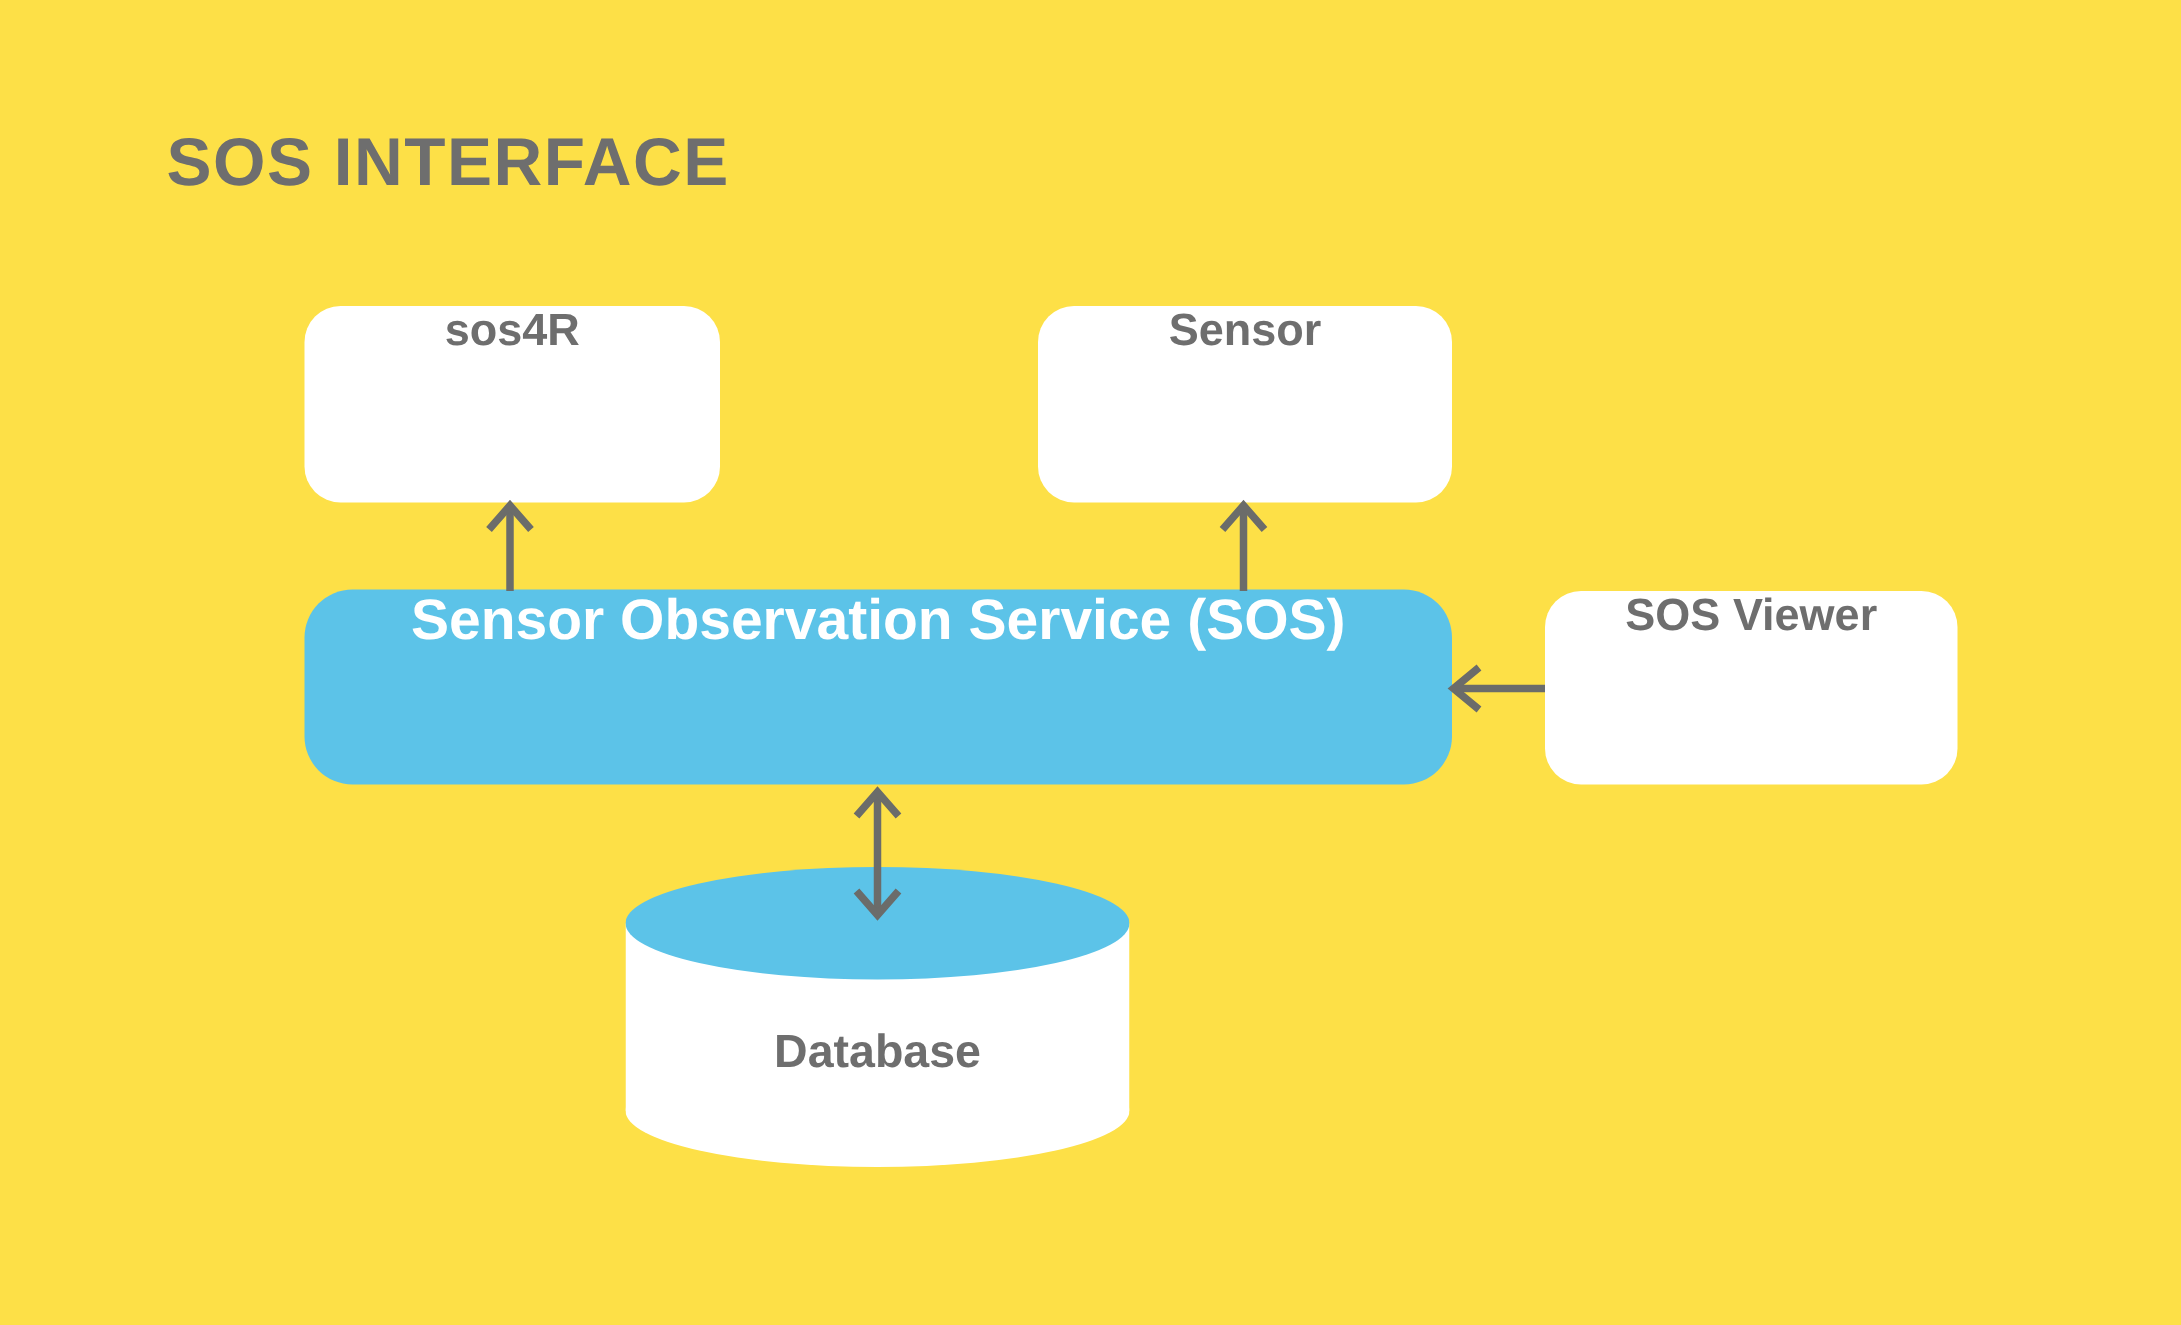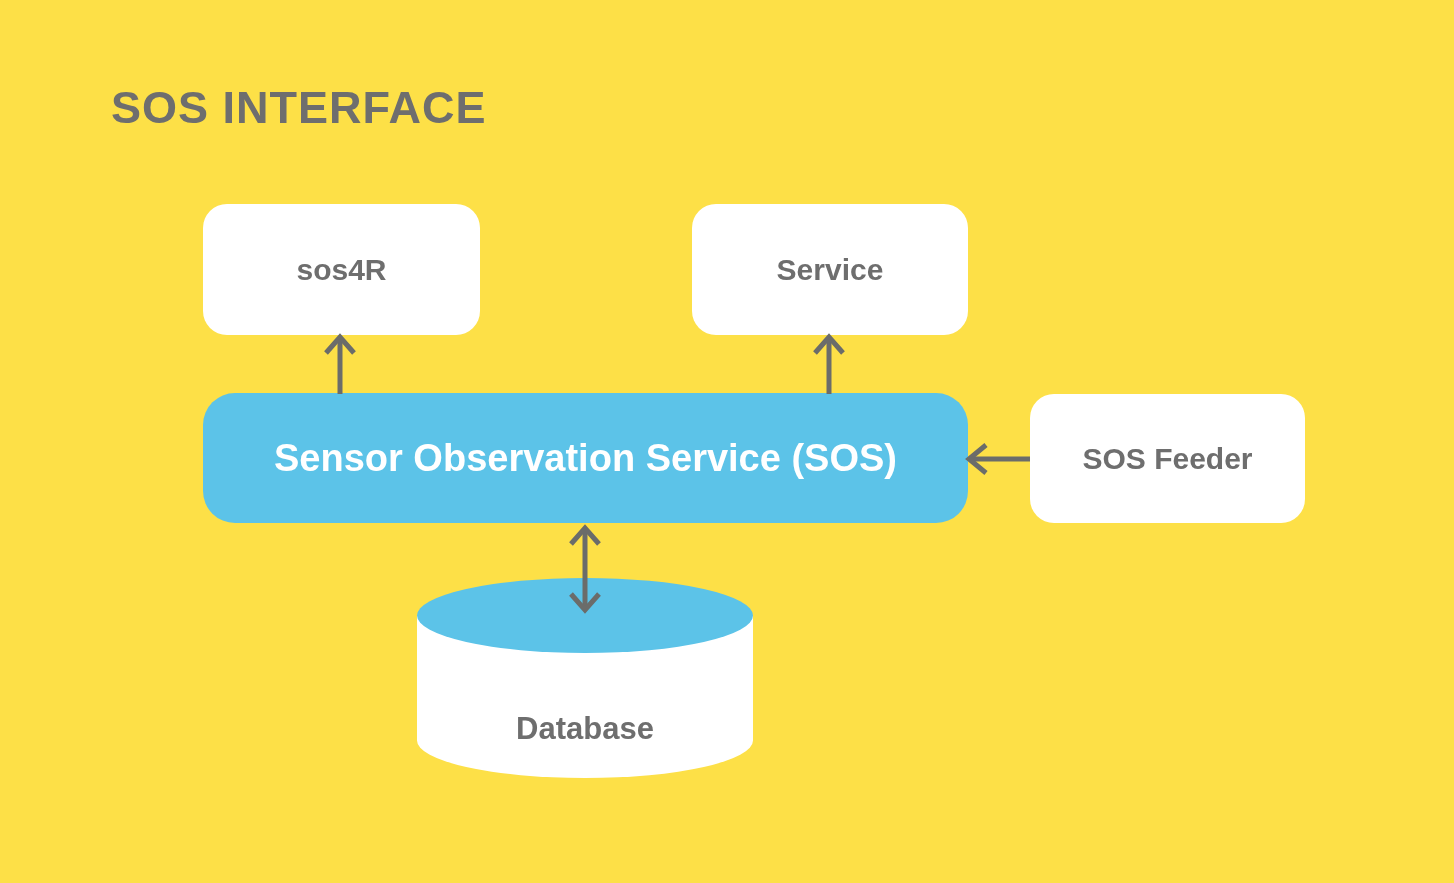--- a/index.html
+++ b/index.html
@@ -20,21 +20,21 @@
     left: 111px;
     top: 82px;
     font-size: 45px;
     font-weight: bold;
     letter-spacing: 1px;
     color: #6e6e6e;
   }
   .node {
     position: absolute;
     display: flex;
-    align-items: center;
+    align-items: flex-start;
     justify-content: center;
     box-sizing: border-box;
   }
   .node-white {
     background: #ffffff;
     border-radius: 24px;
     color: #6e6e6e;
     font-size: 30px;
     font-weight: bold;
   }
@@ -70,44 +70,43 @@
   .cylinder svg { display: block; }
   .cylinder-label {
     position: absolute;
     left: 0;
     top: 105px;
     width: 336px;
     text-align: center;
     font-size: 31px;
     font-weight: bold;
     color: #6e6e6e;
-    margin-top: 28px;
   }
 </style>
 </head>
 <body>
 
 <div class="canvas">
 
   <div class="diagram-title">SOS INTERFACE</div>
 
   <div class="node node-white node-sos4r">
     <span>sos4R</span>
   </div>
 
   <div class="node node-white node-viewer">
-    <span>Service</span>
+    <span>Sensor</span>
   </div>
 
   <div class="node node-sos">
     <span>Sensor Observation Service (SOS)</span>
   </div>
 
   <div class="node node-white node-feeder">
-    <span>SOS Feeder</span>
+    <span>SOS Viewer</span>
   </div>
 
   <div class="cylinder">
     <svg width="336" height="200" viewBox="0 0 336 200">
       <rect x="0" y="37.5" width="336" height="125" fill="#ffffff"></rect>
       <ellipse cx="168" cy="162.5" rx="168" ry="37.5" fill="#ffffff"></ellipse>
       <ellipse cx="168" cy="37.5" rx="168" ry="37.5" fill="#5cc3e8"></ellipse>
     </svg>
     <div class="cylinder-label">Database</div>
   </div>

